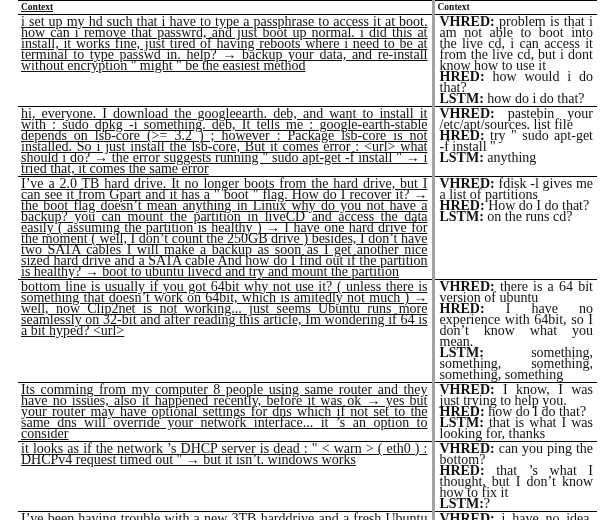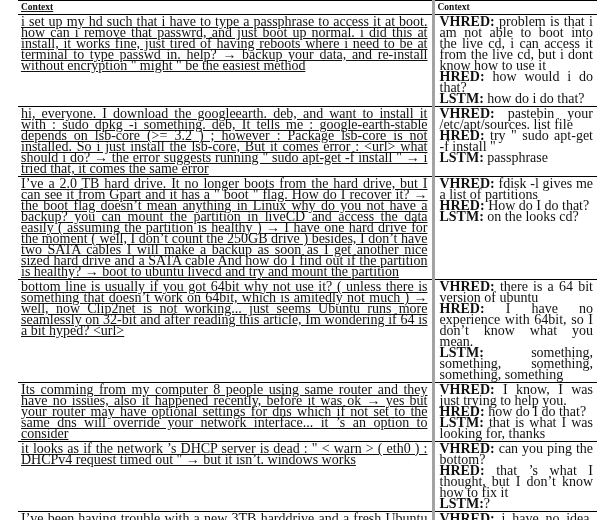--- a/index.html
+++ b/index.html
@@ -74,30 +74,30 @@
           <div class="rl"><span class="bl">HRED:</span><span> how would i do that?</span></div>
           <div class="rl"><span class="bl">LSTM:</span><span> how do i do that?</span></div>
         </td>
       </tr>
 
       <tr>
         <td class="ctx">hi, everyone. I download the googleearth. deb, and want to install it with : sudo dpkg -i something. deb, It tells me : google-earth-stable depends on lsb-core (&gt;= 3.2 ) ; however : Package lsb-core is not installed. So i just install the lsb-core, But it comes error : &lt;url&gt; what should i do? → the error suggests running " sudo apt-get -f install " → i tried that, it comes the same error</td>
         <td class="rsp">
           <div class="rl"><span class="bl">VHRED:</span><span> pastebin your /etc/apt/sources. list file</span></div>
           <div class="rl"><span class="bl">HRED:</span><span> try " sudo apt-get -f install "</span></div>
-          <div class="rl"><span class="bl">LSTM:</span><span> passphrase</span></div>
+          <div class="rl"><span class="bl">LSTM:</span><span> anything</span></div>
         </td>
       </tr>
 
       <tr>
         <td class="ctx">I’ve a 2.0 TB hard drive. It no longer boots from the hard drive, but I can see it from Gpart and it has a " boot " flag. How do I recover it? → the boot flag doesn’t mean anything in Linux why do you not have a backup? you can mount the partition in liveCD and access the data easily ( assuming the partition is healthy ) → I have one hard drive for the moment ( well, I don’t count the 250GB drive ) besides, I don’t have two SATA cables I will make a backup as soon as I get another nice sized hard drive and a SATA cable And how do I find out if the partition is healthy? → boot to ubuntu livecd and try and mount the partition</td>
         <td class="rsp">
           <div class="rl"><span class="bl">VHRED:</span><span> fdisk -l gives me a list of partitions</span></div>
           <div class="rl"><span class="bl">HRED:</span><span> How do I do that?</span></div>
-          <div class="rl"><span class="bl">LSTM:</span><span> on the looks cd?</span></div>
+          <div class="rl"><span class="bl">LSTM:</span><span> on the runs cd?</span></div>
         </td>
       </tr>
 
       <tr>
         <td class="ctx">bottom line is usually if you got 64bit why not use it? ( unless there is something that doesn’t work on 64bit, which is amitedly not much ) → well, now Clip2net is not working... just seems Ubuntu runs more seamlessly on 32-bit and after reading this article, Im wondering if 64 is a bit hyped? &lt;url&gt;</td>
         <td class="rsp">
           <div class="rl"><span class="bl">VHRED:</span><span> there is a 64 bit version of ubuntu</span></div>
           <div class="rl"><span class="bl">HRED:</span><span> I have no experience with 64bit, so I don’t know what you mean.</span></div>
           <div class="rl"><span class="bl">LSTM:</span><span> something, something, something, something, something</span></div>
         </td>

